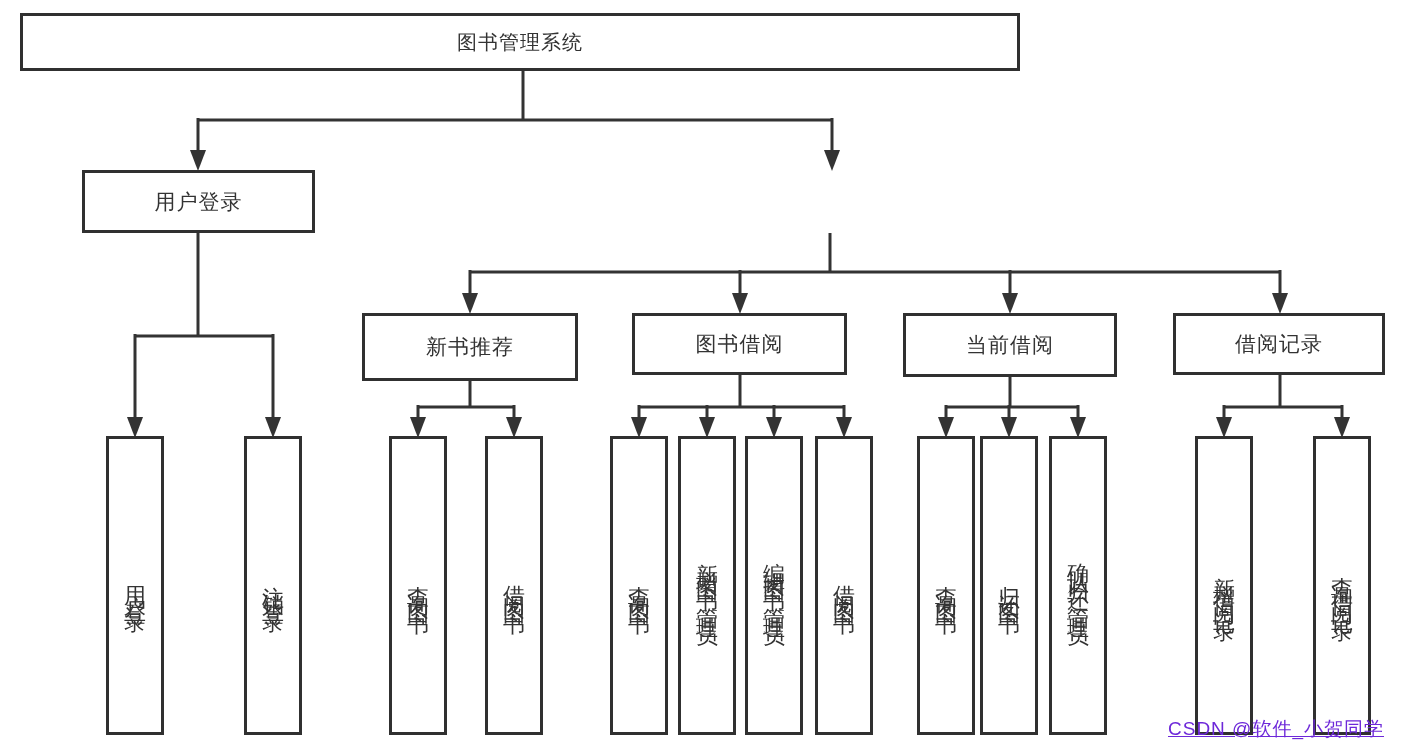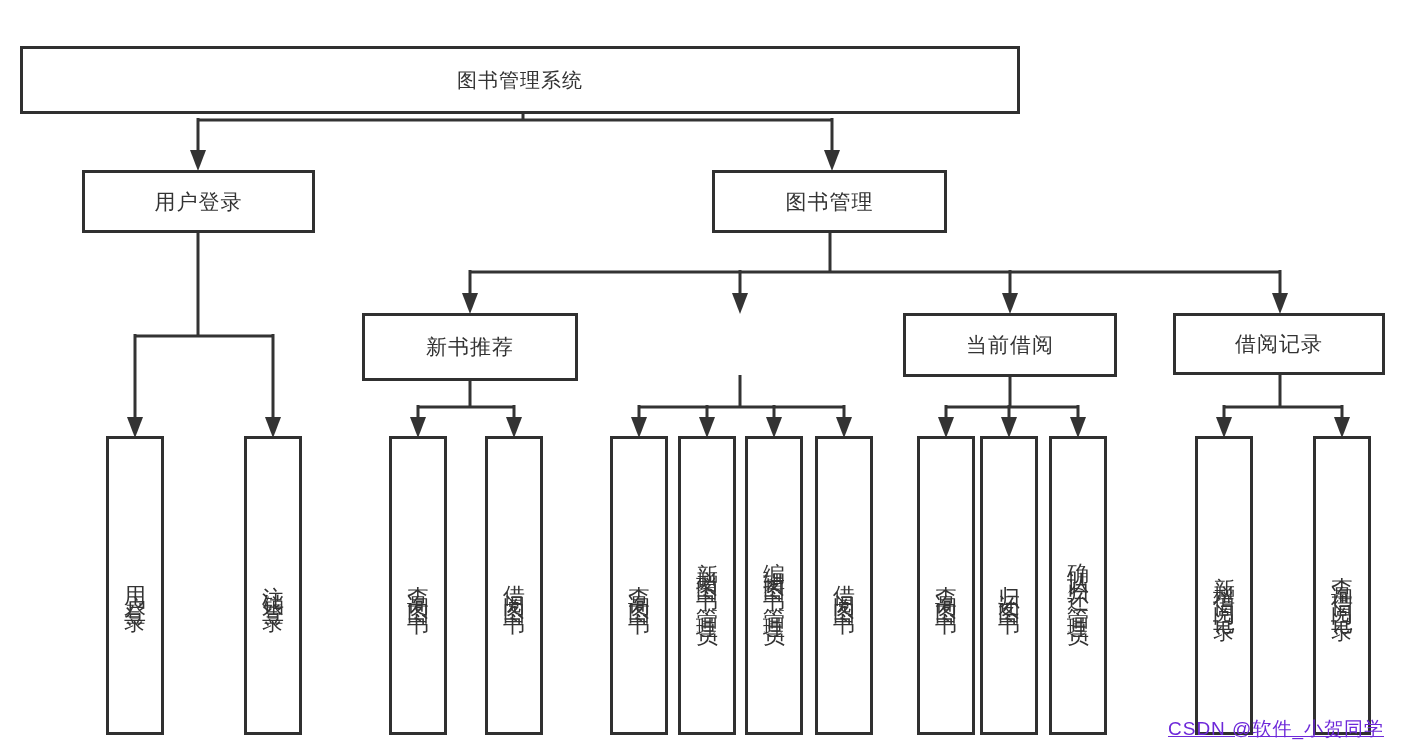--- a/index.html
+++ b/index.html
@@ -126,34 +126,34 @@
       <polygon points="766,417 782,417 774,438"></polygon>
       <polygon points="836,417 852,417 844,438"></polygon>
       <polygon points="938,417 954,417 946,438"></polygon>
       <polygon points="1001,417 1017,417 1009,438"></polygon>
       <polygon points="1070,417 1086,417 1078,438"></polygon>
       <polygon points="1216,417 1232,417 1224,438"></polygon>
       <polygon points="1334,417 1350,417 1342,438"></polygon>
     </g>
   </svg>
 
-  <div class="node hbox root" style="left:20px; top:13px; width:1000px; height:68px;margin-top:33px;">
+  <div class="node hbox root" style="left:20px; top:13px; width:1000px; height:58px;">
     <span>图书管理系统</span>
   </div>
 
   <div class="node hbox" style="left:82px; top:170px; width:233px; height:63px;">
     <span>用户登录</span>
   </div>
-  <div class="node hbox" style="left:712px; top:170px; width:235px; height:63px;">
-    <span>图书管理</span>
-  </div>
 
   <div class="node hbox" style="left:362px; top:313px; width:216px; height:68px;">
     <span>新书推荐</span>
   </div>
+  <div class="node hbox" style="left:632px; top:313px; width:215px; height:62px;">
+    <span>图书借阅</span>
+  </div>
   <div class="node hbox" style="left:903px; top:313px; width:214px; height:64px;">
     <span>当前借阅</span>
   </div>
   <div class="node hbox" style="left:1173px; top:313px; width:212px; height:62px;">
     <span>借阅记录</span>
   </div>
 
   <div class="node vbox" style="left:106px;">
     <span class="vtext">用户登录</span>
   </div>

